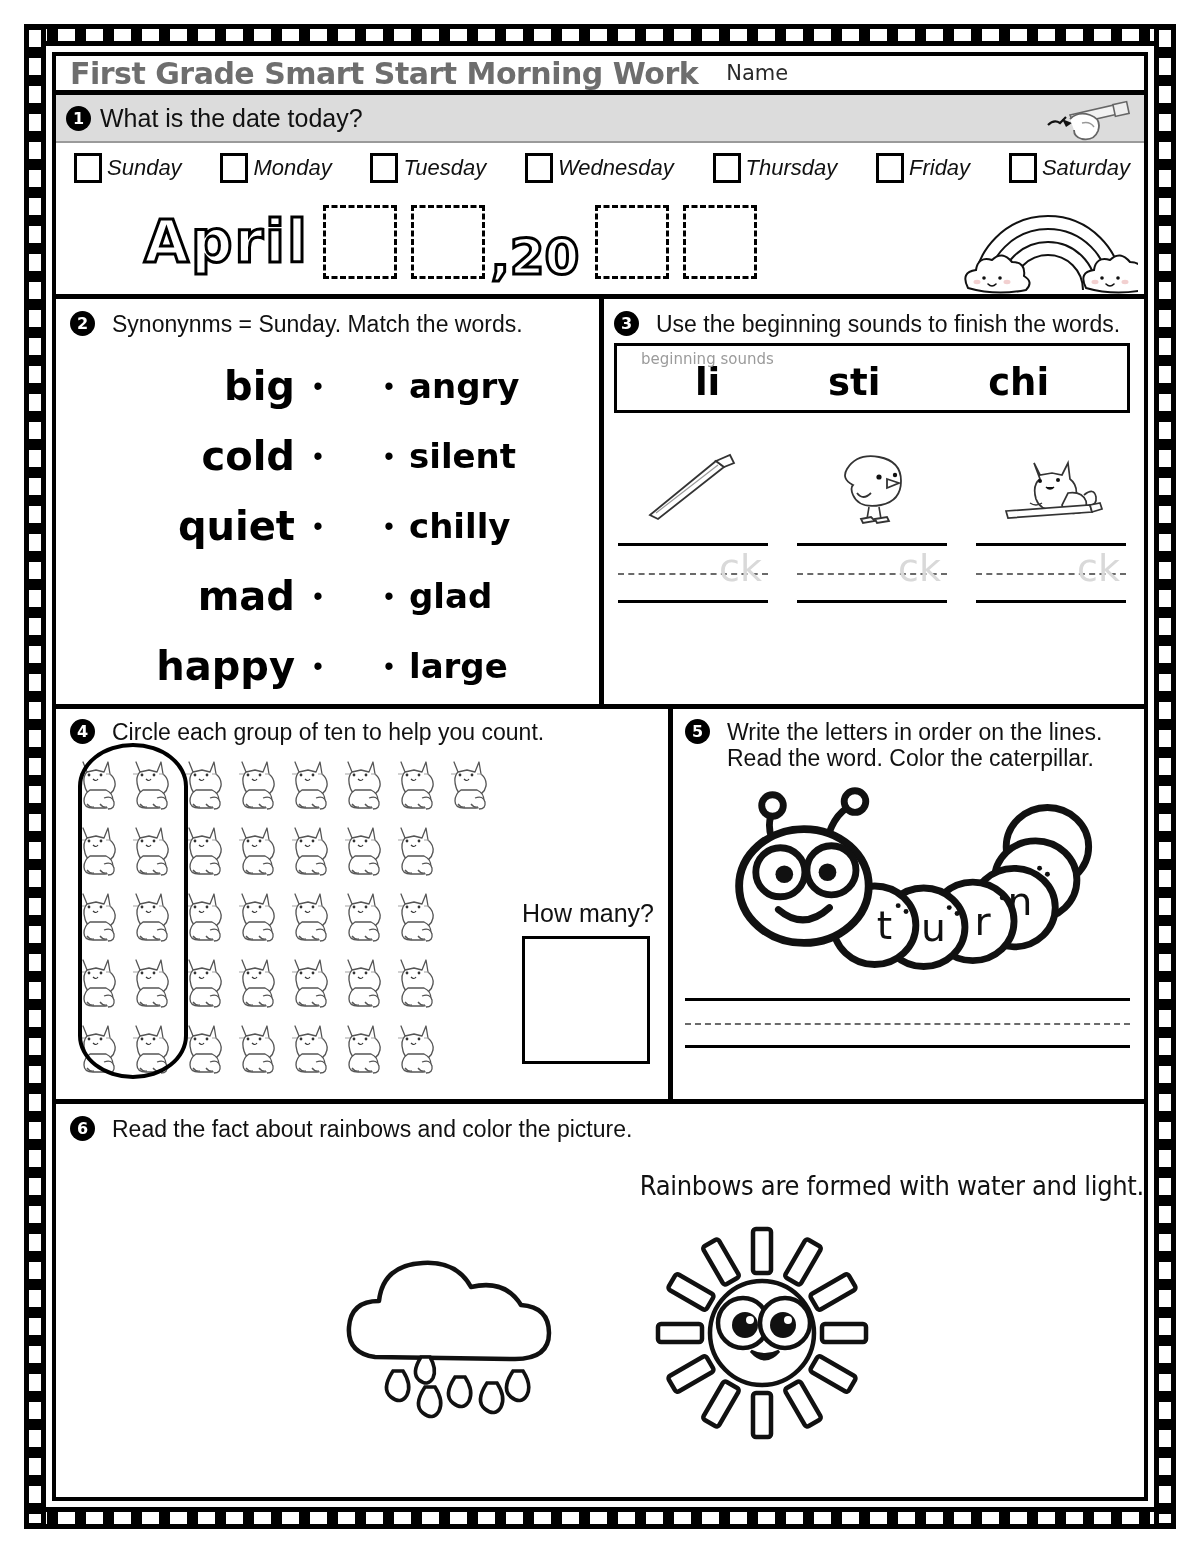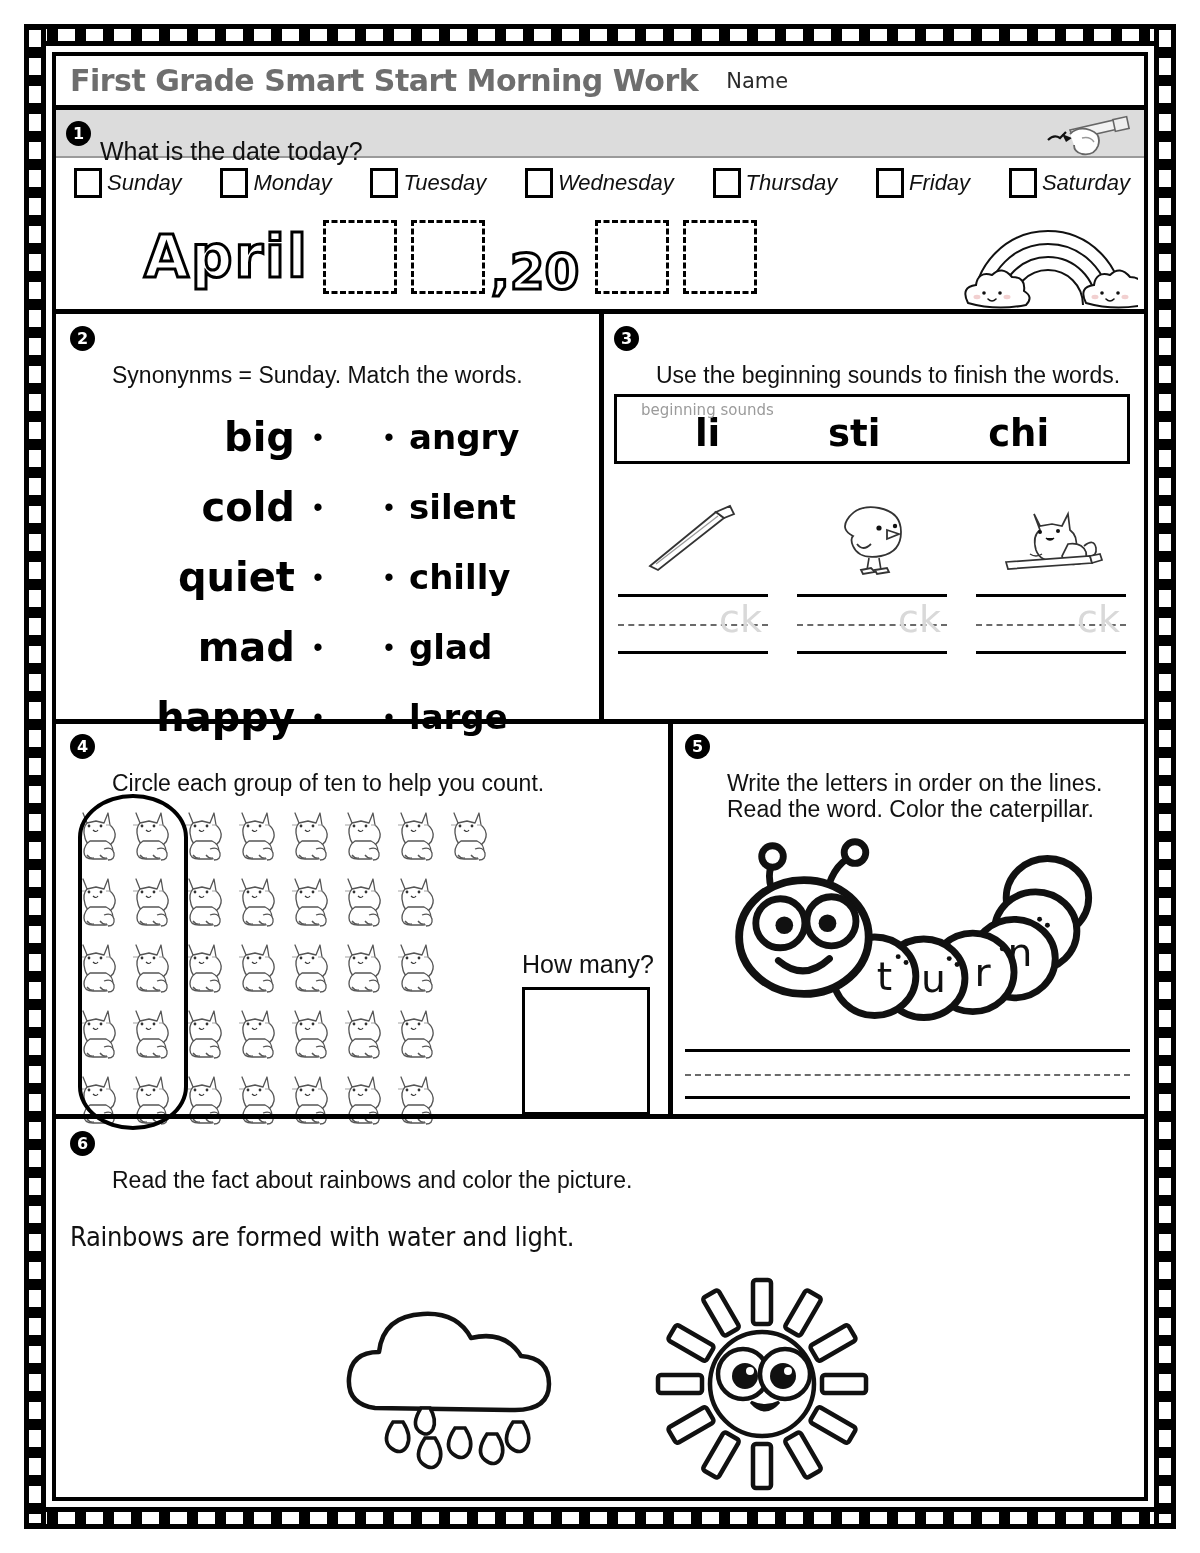--- a/index.html
+++ b/index.html
@@ -49,21 +49,21 @@
     position: absolute;
     left: 52px; top: 52px;
     width: 1096px; height: 1449px;
     border: 4px solid #000;
     background: #fff;
     overflow: hidden;
   }
 
   
   .hdr {
-    height: 54px;
+    height: 39px;
     border-bottom: 5px solid #000;
     display: flex;
     align-items: center;
     padding-left: 14px;
   }
   .hdr-title {
     font-family: "DejaVu Sans", sans-serif;
     font-size: 30px;
     font-weight: 700;
     color: #6e6e6e;
@@ -98,21 +98,20 @@
     font-size: 16px;
     font-weight: 700;
     font-family: "DejaVu Sans", sans-serif;
     flex: none;
     margin-right: 9px;
   }
   .q-text {
     font-size: 25px;
     color: #111;
     font-family: "Liberation Sans", sans-serif;
-    margin-top: 36px;
   }
   .pencil-icon {
     position: absolute;
     right: 12px; top: 2px;
     width: 92px; height: 44px;
   }
 
   
   .days {
     display: flex;
@@ -338,21 +337,21 @@
   }
 
   
   .band4 {
     border-top: 5px solid #000;
     height: 382px;
     padding: 12px 0 0 14px;
     position: relative;
   }
   .fact {
-    text-align: left;
+    text-align: right;
     font-family: "DejaVu Sans Condensed", "DejaVu Sans", sans-serif;
     font-size: 27px;
     color: #111;
     margin-top: 28px;
     letter-spacing: -0.3px;
   }
   .q6-art {
     display: flex;
     justify-content: center;
     align-items: flex-start;

